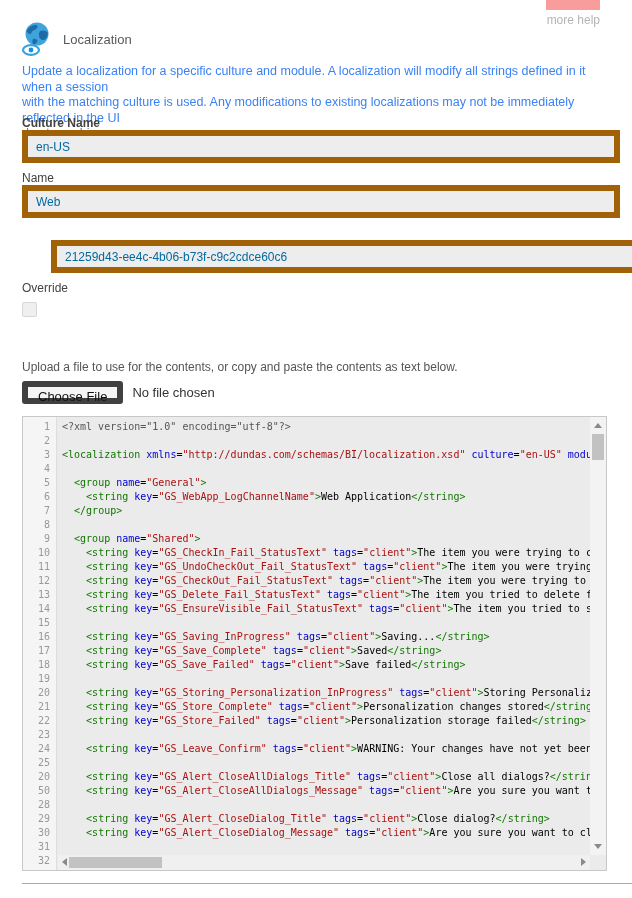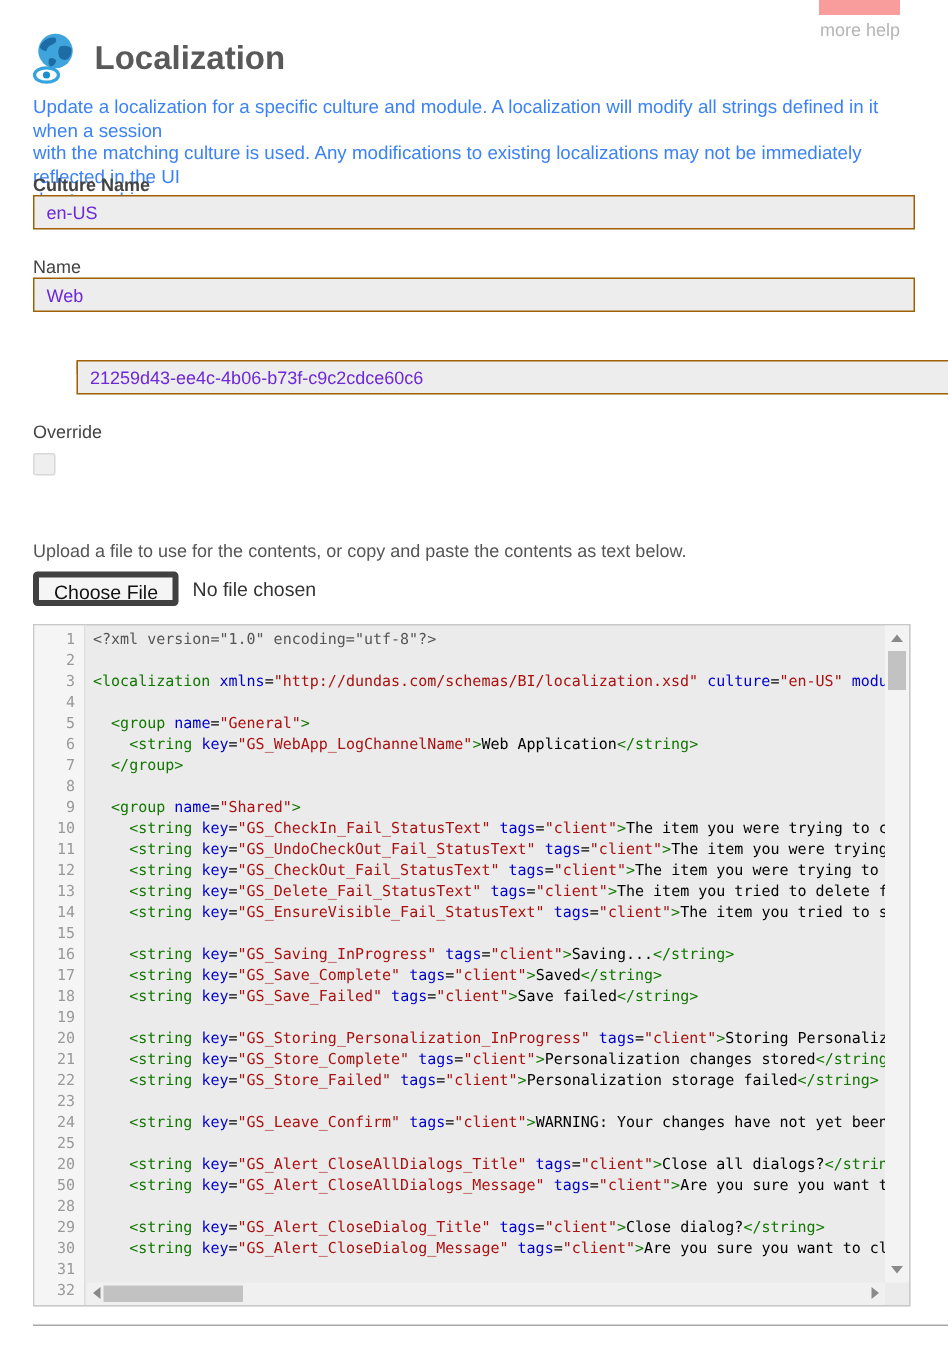--- a/index.html
+++ b/index.html
@@ -4,35 +4,35 @@
 <style>
   html,body{margin:0;padding:0;}
   body{width:632px;height:898px;background:#fff;font-family:"Liberation Sans",sans-serif;position:relative;overflow:hidden;}
   #page{position:absolute;left:0;top:0;width:632px;height:898px;}
 
   .top-btn{position:absolute;left:546px;top:0;width:54px;height:10px;background:var(--accent,#f89c9c);border:none;padding:0;cursor:pointer;}
   .more-help{position:absolute;top:13px;right:32px;font-size:12px;color:#b5b5b5;cursor:pointer;}
 
   .title-row{position:absolute;left:19px;top:20px;display:flex;align-items:center;}
   .title-row svg{margin-right:8px;}
-  .page-title{font-size:22px;color:#595959;font-weight:bold;}
+  .page-title{font-size:13px;color:#595959;}
 
   .desc{position:absolute;left:22px;top:64px;width:596px;font-size:12.5px;line-height:15.5px;color:#3b82f6;}
 
   .field-label{position:absolute;left:22px;font-size:12px;color:#434343;}
-  .text-input{position:absolute;left:22px;width:570px;height:21px;background:#ededed;border:1px solid #a16207;color:#6d28d9;font-size:12px;padding:0 8px;font-family:"Liberation Sans",sans-serif;}
+  .text-input{position:absolute;left:22px;width:570px;height:21px;background:#ededed;border:6px solid #a16207;color:#0369a1;font-size:12px;padding:0 8px;font-family:"Liberation Sans",sans-serif;}
   .lbl-culture{top:116px;font-weight:bold;} .in-culture{top:130px;}
   .lbl-name{top:171px;}    .in-name{top:185px;}
   .lbl-module{top:238px;margin-left:28px;}  .in-module{top:240px;margin-left:29px;}
   .lbl-override{top:281px;}
   .checkbox{position:absolute;left:22px;top:302px;width:13px;height:13px;background:#efefef;border:1px solid #d8d8d8;border-radius:2px;}
 
   .upload-hint{position:absolute;left:22px;top:360px;font-size:12px;color:#555;}
   .file-row{position:absolute;left:22px;top:380px;height:24px;display:flex;align-items:center;}
-  .choose-btn{font-size:13px;color:#111;background:#f5f5f5;border:4px solid #404040;border-radius:3px;padding:2px 10px;height:23px;font-family:"Liberation Sans",sans-serif;cursor:pointer;}
+  .choose-btn{font-size:13px;color:#111;background:#f5f5f5;border:6px solid #404040;border-radius:3px;padding:2px 10px;height:23px;font-family:"Liberation Sans",sans-serif;cursor:pointer;}
   .file-status{margin-left:9px;font-size:13px;color:#333;}
 
   .editor{position:absolute;left:22px;top:416px;width:585px;height:455px;border:1px solid #c8c8c8;background:#ebebeb;box-sizing:border-box;font-family:"DejaVu Sans Mono",monospace;font-size:10px;line-height:14px;}
   .gutter{position:absolute;left:0;top:0;bottom:0;width:34px;background:#f5f5f5;border-right:1px solid #ddd;box-sizing:border-box;padding-top:3px;color:#999;text-align:right;}
   .ln{height:14px;padding-right:6px;}
   .code-area{position:absolute;left:35px;top:0;right:16px;bottom:0;overflow:hidden;padding:3px 0 0 4px;cursor:text;}
   .cl{height:14px;white-space:pre;color:var(--tk-text,#000);}
   .tk-tag{color:var(--tk-tag,#117700);}
   .tk-attr{color:var(--tk-attr,#0000cc);}
   .tk-str{color:var(--tk-str,#aa1111);}

